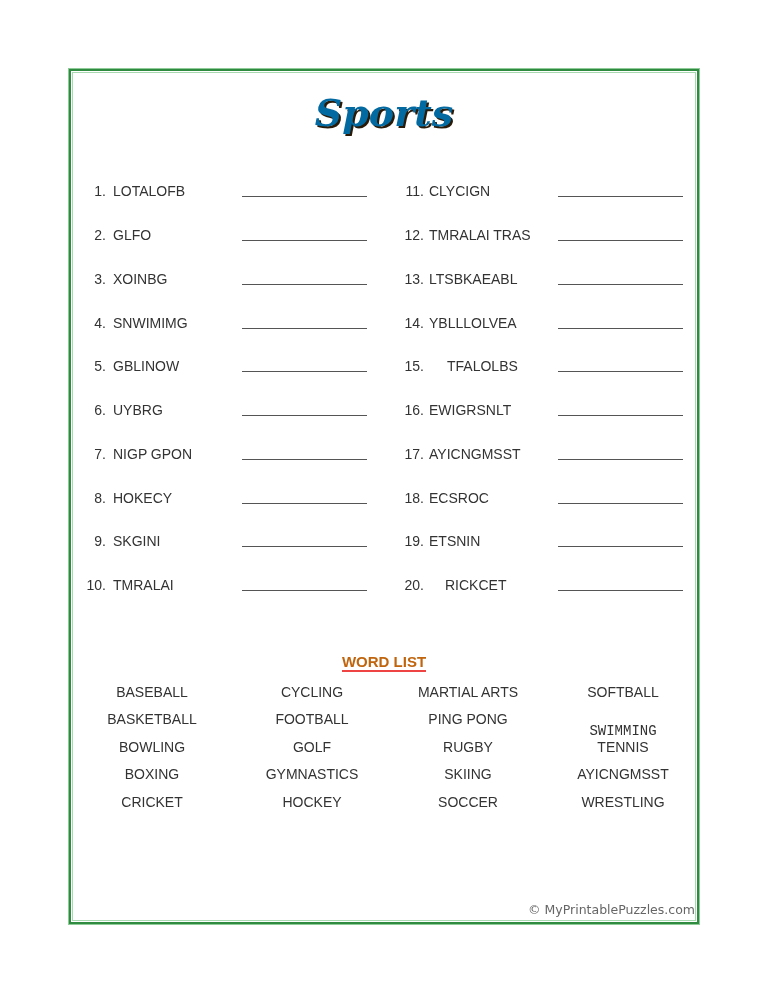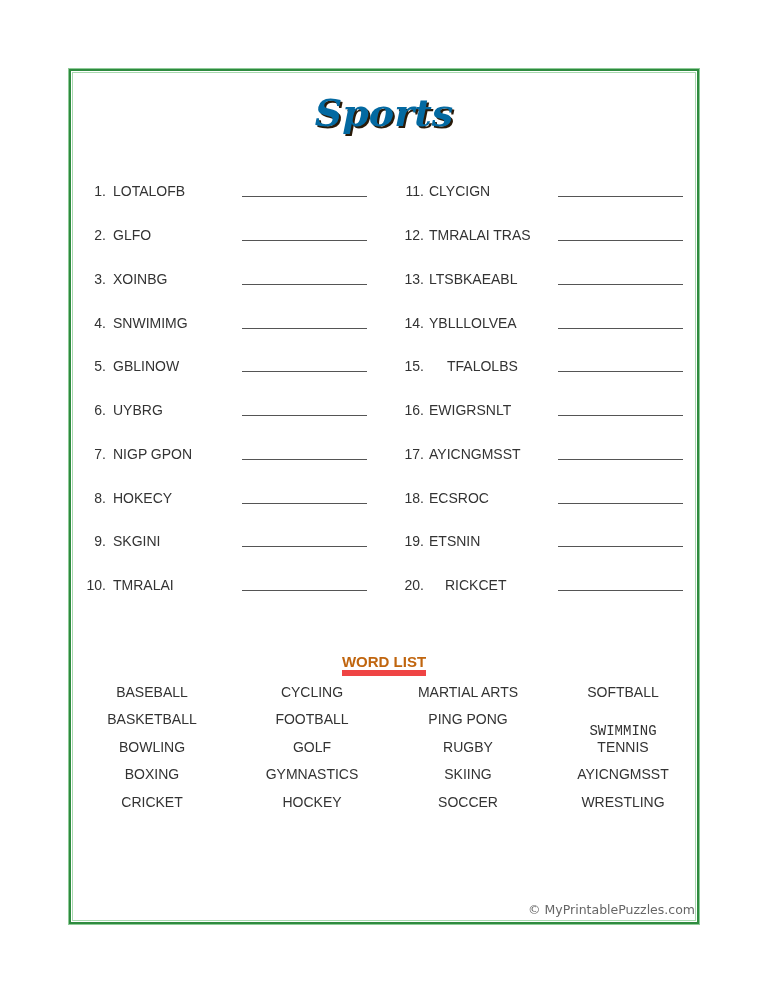--- a/index.html
+++ b/index.html
@@ -78,21 +78,21 @@
       left: 0;
       width: 768px;
       top: 653px;
       text-align: center;
       font-family: "Liberation Sans", sans-serif;
       font-weight: bold;
       font-size: 15px;
       color: #c0650e;
     }
     .word-list-title span {
-      border-bottom: 6px solid #ef4444;
+      border-bottom: 2px solid #ef4444;
       padding-bottom: 0px;
     }
     .word {
       position: absolute;
       width: 160px;
       text-align: center;
       font-family: "Liberation Sans", sans-serif;
       font-size: 14px;
       color: #333333;
       white-space: nowrap;

